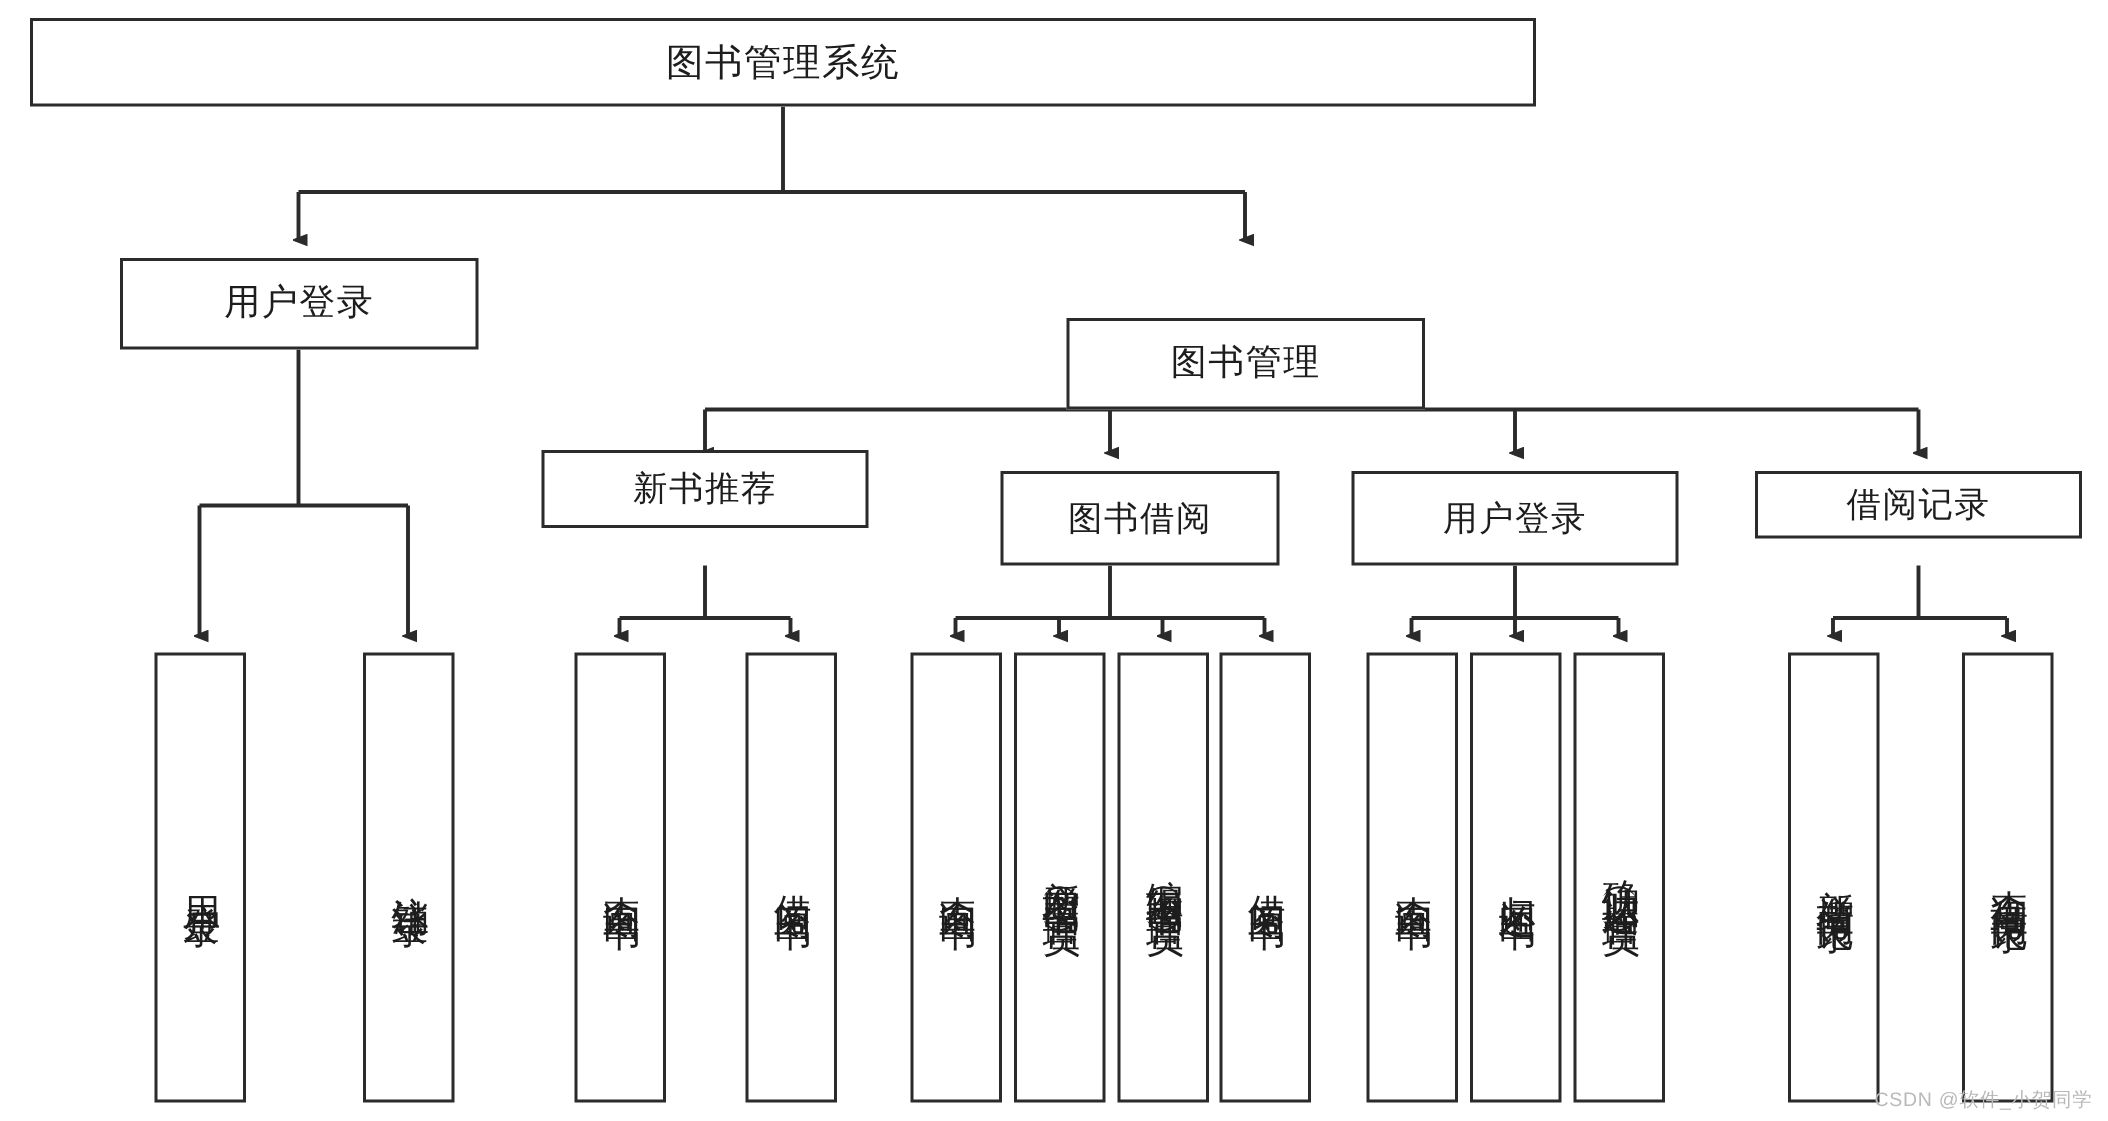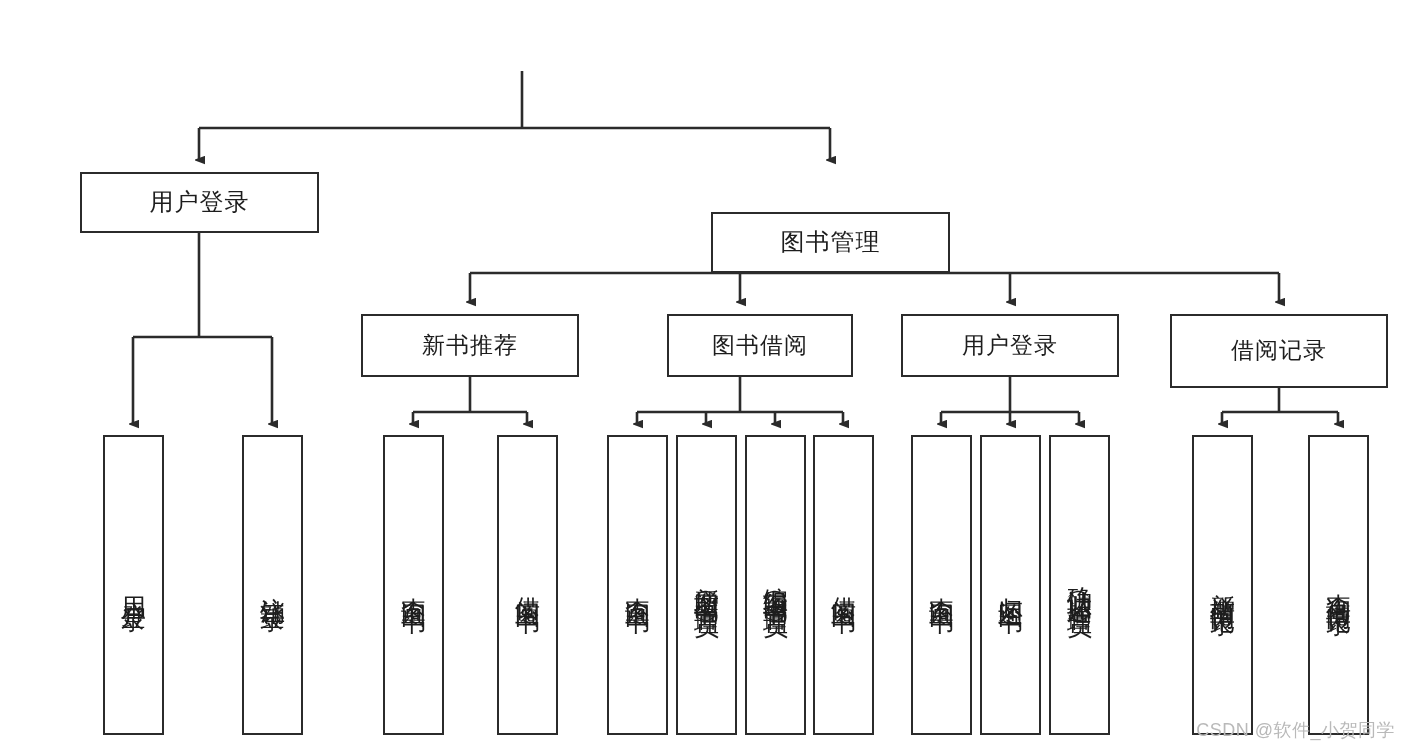--- a/index.html
+++ b/index.html
@@ -53,21 +53,21 @@
     writing-mode: vertical-rl;
     text-orientation: upright;
     letter-spacing: 4px;
     line-height: 1.0;
     max-height: 100%;
   }
   #watermark {
     position: absolute;
     right: 10px;
     bottom: 5px;
-    font-size: 18px;
+    font-size: 13px;
     color: #b9b9b9;
     letter-spacing: 0.5px;
     z-index: 5;
     white-space: nowrap;
     margin-left: 44px;
   }
 </style>
 </head>
 <body>
 
@@ -118,38 +118,41 @@
       <path d="M1010,412 L1010,424" marker-end="url(#arrow)"></path>
       <path d="M1079,412 L1079,424" marker-end="url(#arrow)"></path>
 
       <path d="M1279,377 L1279,412"></path>
       <path d="M1222,412 L1338,412"></path>
       <path d="M1222,412 L1222,424" marker-end="url(#arrow)"></path>
       <path d="M1338,412 L1338,424" marker-end="url(#arrow)"></path>
     </g>
   </svg>
 
+  <div class="node root" style="left:20px; top:12px; width:1004px; height:59px;">
+    <span class="node-label">图书管理系统</span>
+  </div>
 
   <div class="node level2" style="left:80px; top:172px; width:239px; height:61px;">
     <span class="node-label">用户登录</span>
   </div>
   <div class="node level2" style="left:711px; top:172px; width:239px; height:61px;margin-top:40px;">
     <span class="node-label">图书管理</span>
   </div>
 
-  <div class="node level3" style="left:361px; top:314px; width:218px; height:63px;">
+  <div class="node level3" style="left:361px; top:300px; width:218px; height:52px;">
     <span class="node-label">新书推荐</span>
   </div>
   <div class="node level3" style="left:667px; top:314px; width:186px; height:63px;">
     <span class="node-label">图书借阅</span>
   </div>
   <div class="node level3" style="left:901px; top:314px; width:218px; height:63px;">
     <span class="node-label">用户登录</span>
   </div>
-  <div class="node level3" style="left:1170px; top:314px; width:218px; height:74px;">
+  <div class="node level3" style="left:1170px; top:314px; width:218px; height:45px;">
     <span class="node-label">借阅记录</span>
   </div>
 
   <div class="node leaf" style="left:103px; top:435px; width:61px; height:300px;">
     <span class="node-label">用户登录</span>
   </div>
   <div class="node leaf" style="left:242px; top:435px; width:61px; height:300px;">
     <span class="node-label">注销登录</span>
   </div>
 

